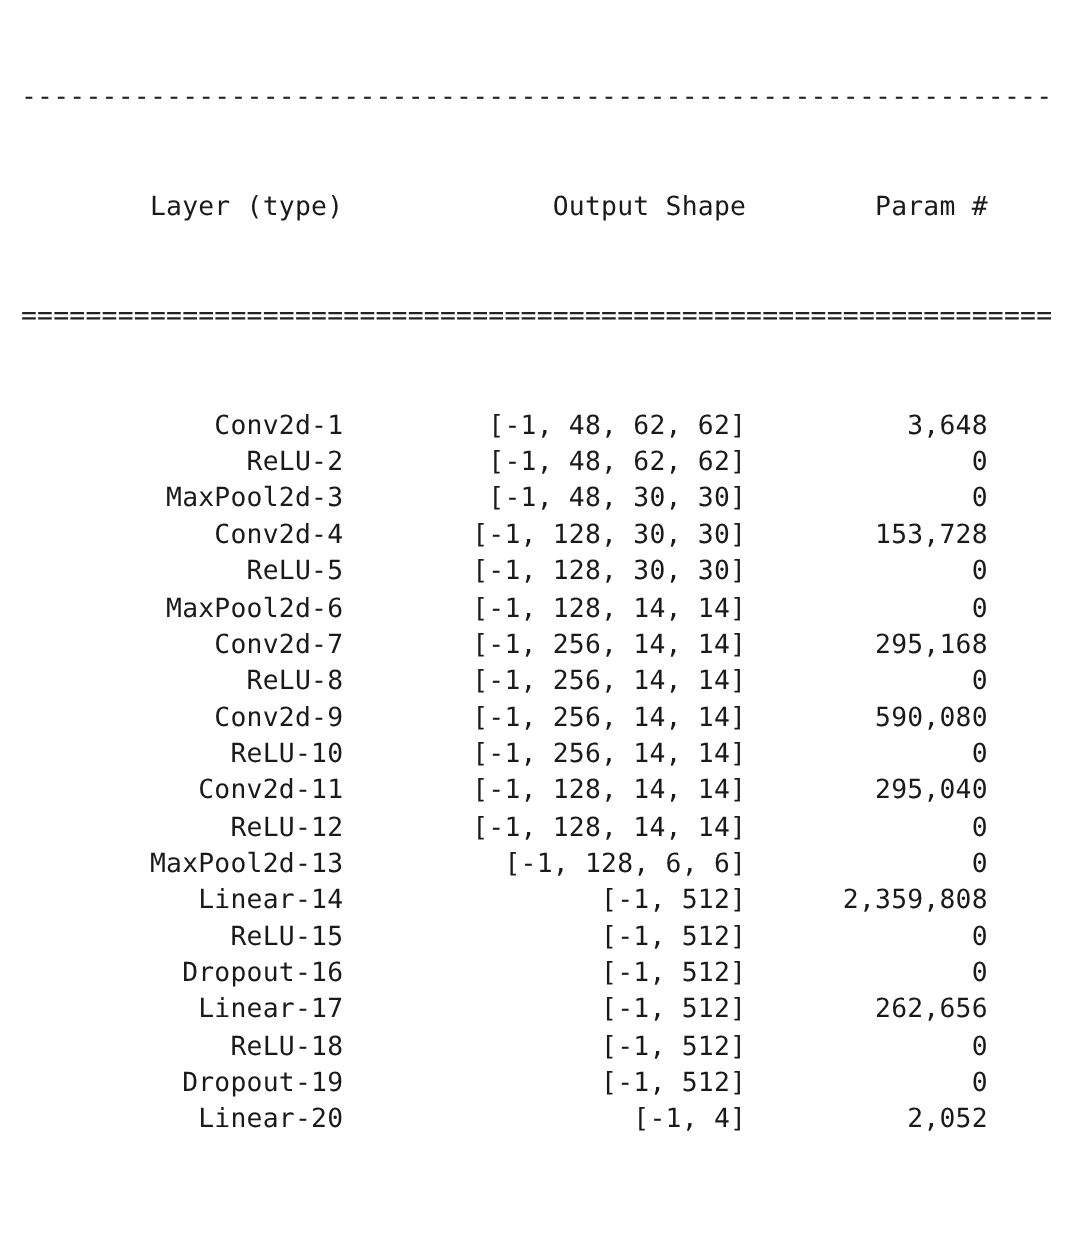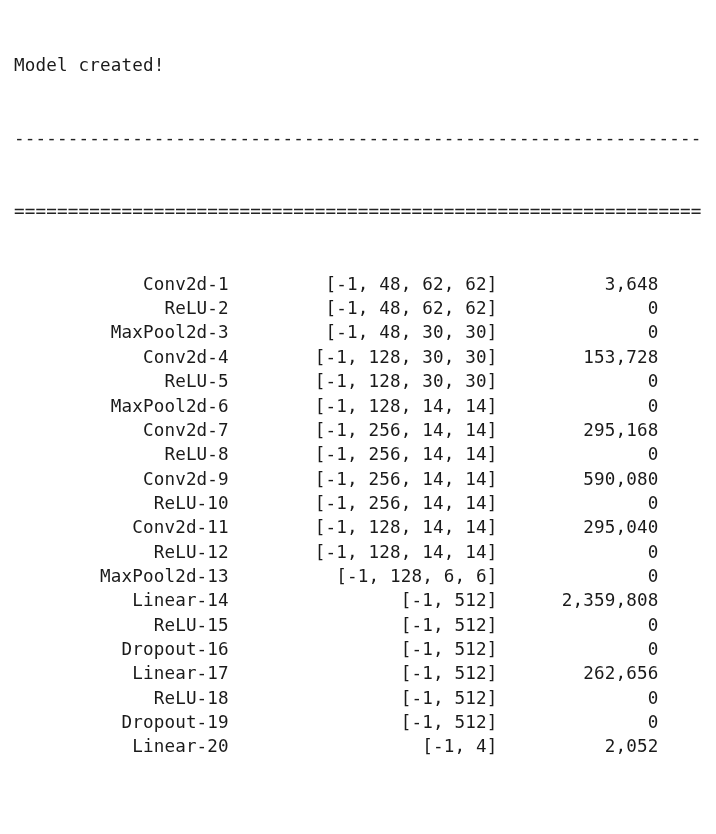--- a/index.html
+++ b/index.html
@@ -23,22 +23,22 @@
       white-space: pre;
       letter-spacing: 0.15px;
     }
     .line { display: block; height: 24.35px; }
     .sep { color: #222; }
   </style>
 </head>
 <body>
 
 <div class="output">
-  <span class="line">Model created!</span>
   <span class="line sep">----------------------------------------------------------------</span>
+  <span class="line" id="hdr">        Layer (type)             Output Shape        Param #</span>
   <span class="line sep">================================================================</span>
   <div id="rows"><span class="line">            Conv2d-1         [-1, 48, 62, 62]          3,648</span><span class="line">              ReLU-2         [-1, 48, 62, 62]              0</span><span class="line">         MaxPool2d-3         [-1, 48, 30, 30]              0</span><span class="line">            Conv2d-4        [-1, 128, 30, 30]        153,728</span><span class="line">              ReLU-5        [-1, 128, 30, 30]              0</span><span class="line">         MaxPool2d-6        [-1, 128, 14, 14]              0</span><span class="line">            Conv2d-7        [-1, 256, 14, 14]        295,168</span><span class="line">              ReLU-8        [-1, 256, 14, 14]              0</span><span class="line">            Conv2d-9        [-1, 256, 14, 14]        590,080</span><span class="line">             ReLU-10        [-1, 256, 14, 14]              0</span><span class="line">           Conv2d-11        [-1, 128, 14, 14]        295,040</span><span class="line">             ReLU-12        [-1, 128, 14, 14]              0</span><span class="line">        MaxPool2d-13          [-1, 128, 6, 6]              0</span><span class="line">           Linear-14                [-1, 512]      2,359,808</span><span class="line">             ReLU-15                [-1, 512]              0</span><span class="line">          Dropout-16                [-1, 512]              0</span><span class="line">           Linear-17                [-1, 512]        262,656</span><span class="line">             ReLU-18                [-1, 512]              0</span><span class="line">          Dropout-19                [-1, 512]              0</span><span class="line">           Linear-20                  [-1, 4]          2,052</span></div>
   
   
   
   
   
 </div>
 
 </body></html>

